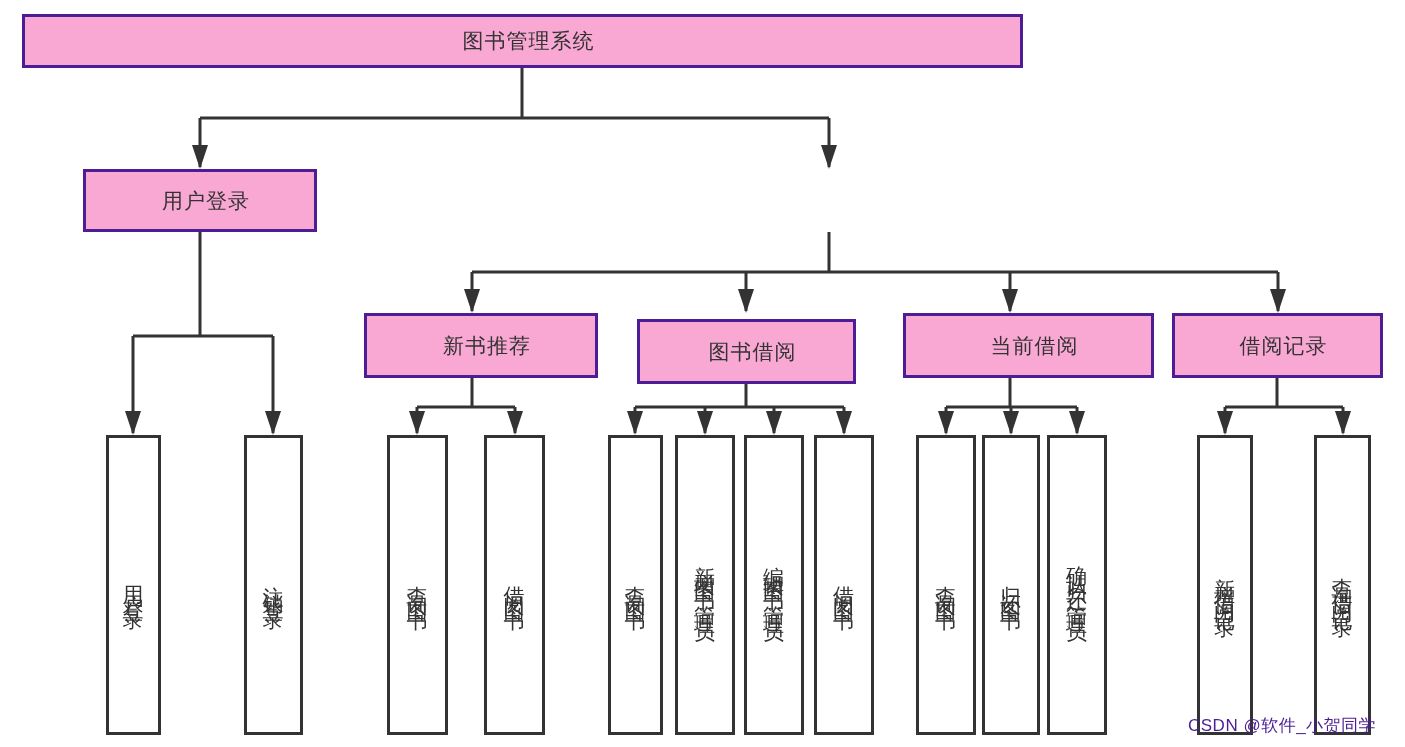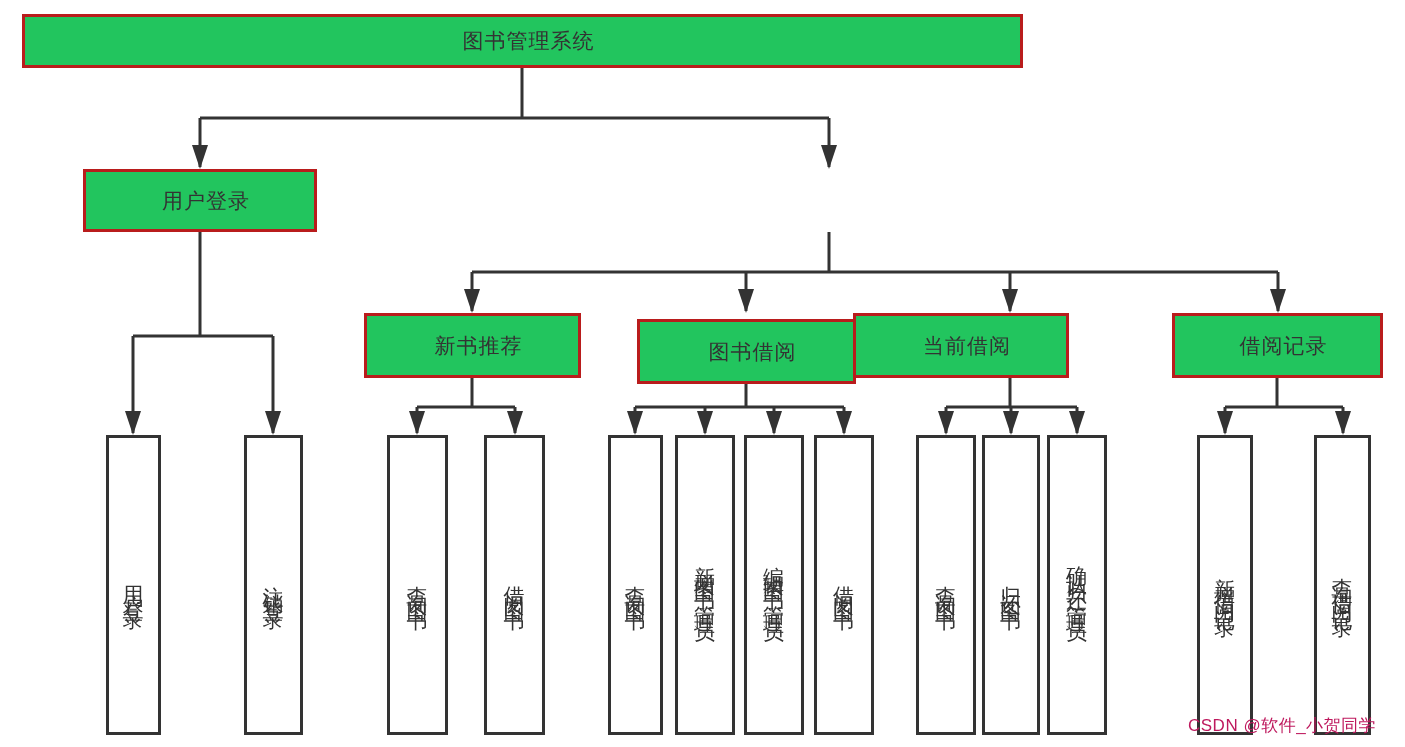--- a/index.html
+++ b/index.html
@@ -2,34 +2,34 @@
 <html><head>
 <meta charset="utf-8">
 <style>
   html,body{margin:0;padding:0;background:#ffffff;}
   .canvas{
     position:relative;width:1405px;height:747px;background:#ffffff;
     font-family:"Liberation Sans","DejaVu Sans",sans-serif;overflow:hidden;
   }
   svg.lines{position:absolute;left:0;top:0;}
   .hbox{
-    position:absolute;box-sizing:border-box;border:3px solid #b91c1c;background:#22c55e;
+    position:absolute;box-sizing:border-box;border:3px solid #4c1d95;background:#f9a8d4;
     display:flex;align-items:center;justify-content:center;
     font-size:21px;color:#333333;letter-spacing:1px;white-space:nowrap;padding-left:12px;
   }
   .vbox{
     position:absolute;box-sizing:border-box;border:3px solid #333333;background:#ffffff;
     display:flex;align-items:center;justify-content:center;color:#333333;
   }
   .vbox .vtext{
     writing-mode:vertical-rl;text-orientation:mixed;
     font-size:21px;line-height:1.2;letter-spacing:8px;white-space:nowrap;
   }
   .watermark{
-    position:absolute;left:1188px;top:714px;font-size:17px;color:#be185d;
+    position:absolute;left:1188px;top:714px;font-size:17px;color:#4c1d95;
     white-space:nowrap;letter-spacing:0.5px;
   }
 </style>
 </head>
 <body>
 
 <div class="canvas">
 
   <svg class="lines" width="1405" height="747" viewBox="0 0 1405 747">
     <defs>
@@ -71,23 +71,23 @@
       <path d="M1277,378 V407 M1225,407 H1343"></path>
       <path d="M1225,407 V433" marker-end="url(#arrow)"></path>
       <path d="M1343,407 V433" marker-end="url(#arrow)"></path>
     </g>
   </svg>
 
   <div class="hbox" style="left:22px;top:14px;width:1001px;height:54px;font-size:21px;">图书管理系统</div>
 
   <div class="hbox" style="left:83px;top:169px;width:234px;height:63px;">用户登录</div>
 
-  <div class="hbox" style="left:364px;top:313px;width:217px;height:65px;">新书推荐</div>
+  <div class="hbox" style="left:364px;top:313px;width:234px;height:65px;">新书推荐</div>
   <div class="hbox" style="left:637px;top:313px;width:219px;height:65px;margin-top:6px;">图书借阅</div>
-  <div class="hbox" style="left:853px;top:313px;width:216px;height:65px;">当前借阅</div>
+  <div class="hbox" style="left:903px;top:313px;width:251px;height:65px;">当前借阅</div>
   <div class="hbox" style="left:1172px;top:313px;width:211px;height:65px;">借阅记录</div>
 
   <div class="vbox" style="left:106px;top:435px;width:55px;height:300px;">
     <span class="vtext">用户登录</span>
   </div>
   <div class="vbox" style="left:244px;top:435px;width:59px;height:300px;">
     <span class="vtext">注销登录</span>
   </div>
 
   <div class="vbox" style="left:387px;top:435px;width:61px;height:300px;">

